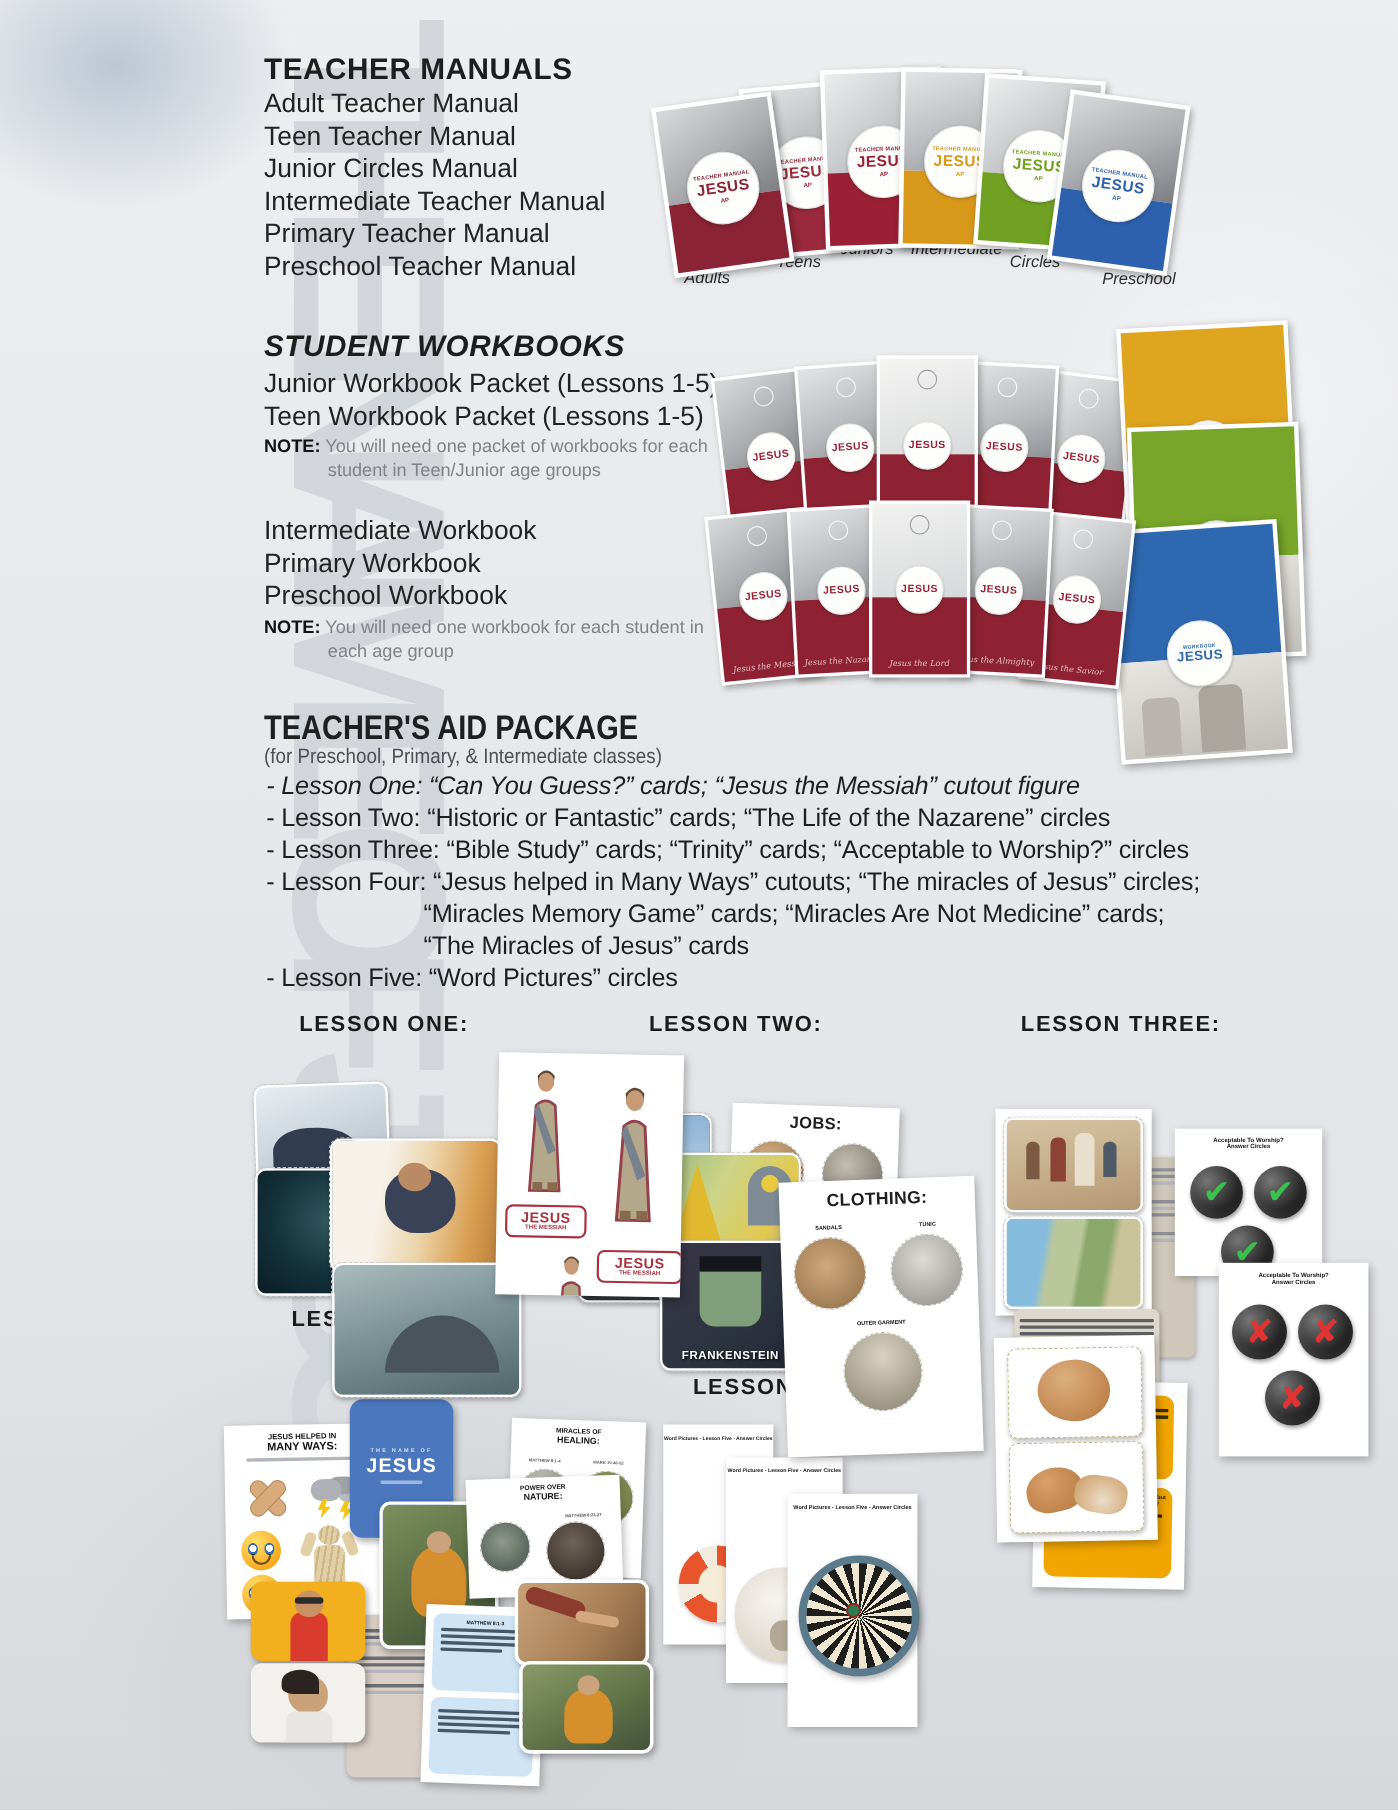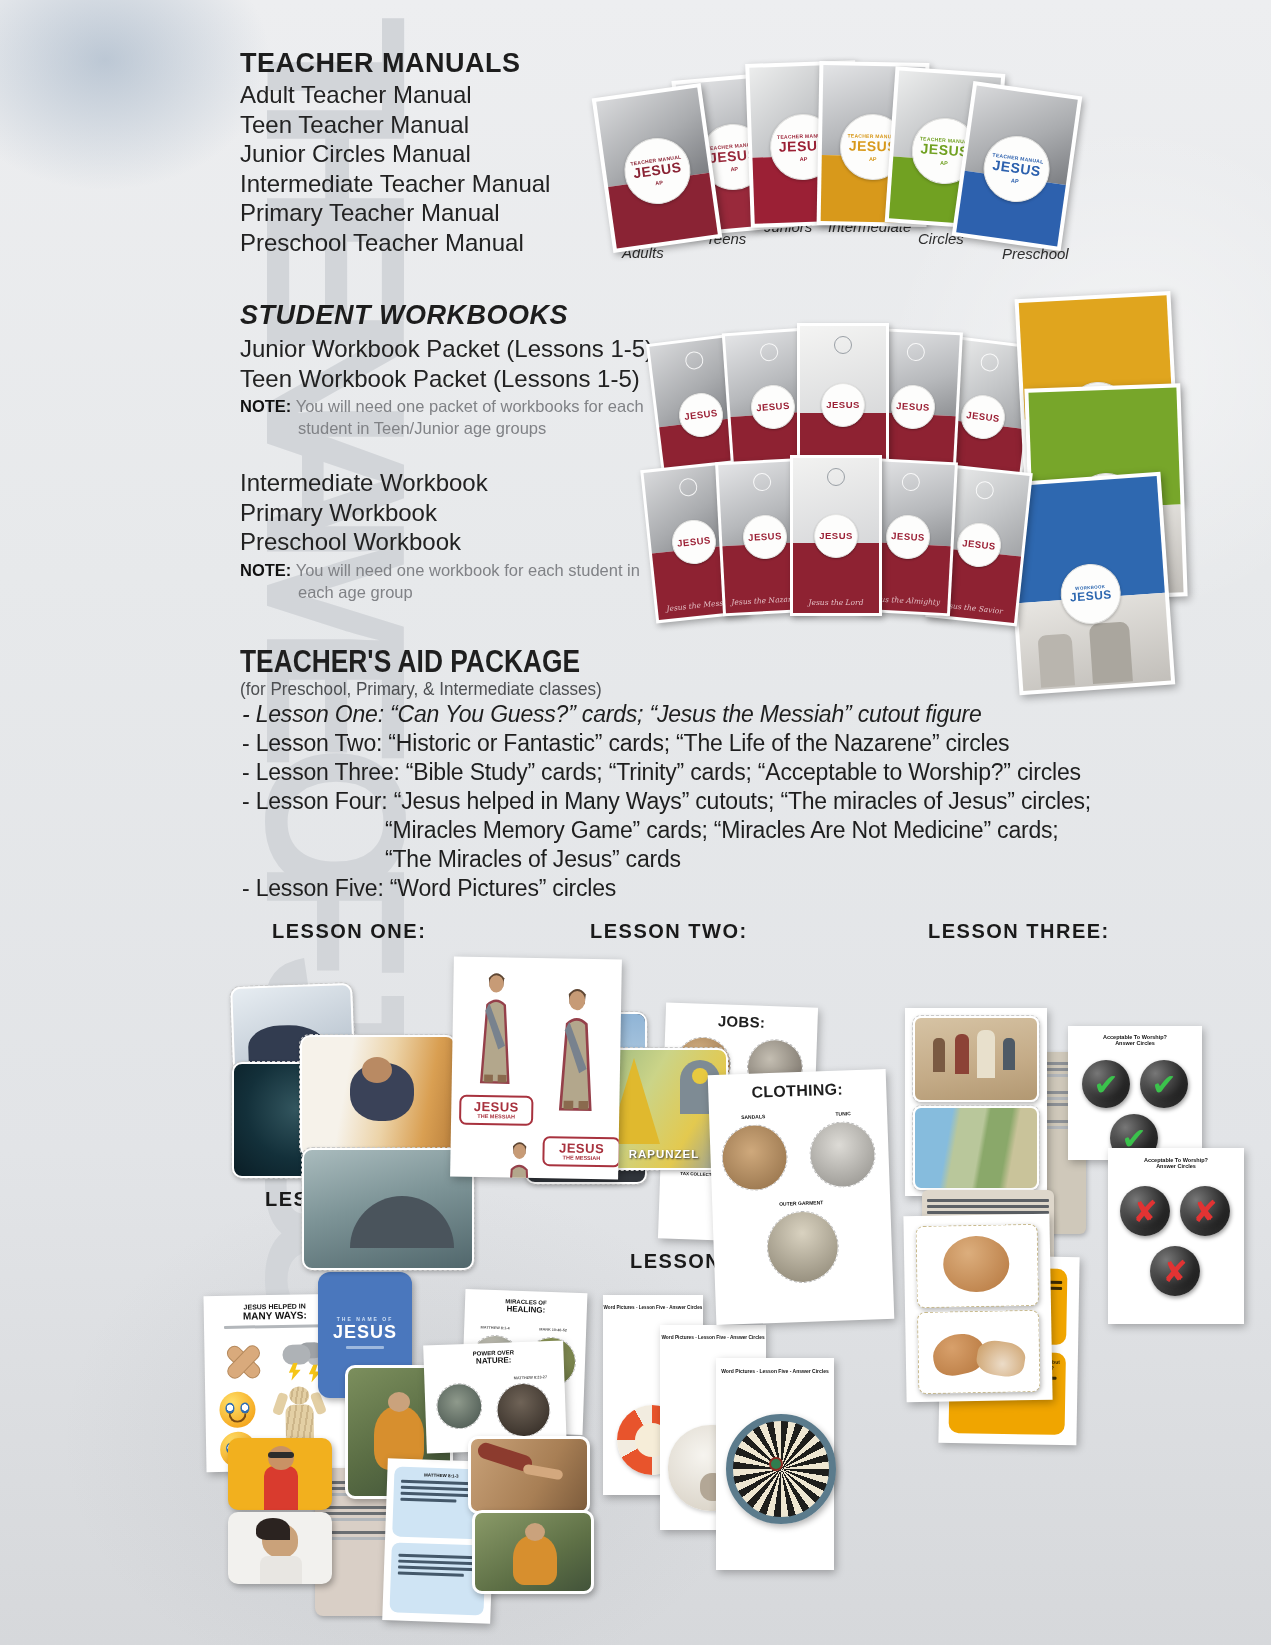--- a/index.html
+++ b/index.html
@@ -401,20 +401,25 @@
     <div class="abs" style="left:10px;top:88px;width:26px;height:60px;background:#6f7478;"></div>
     <div class="abs" style="left:30px;top:80px;width:52px;height:66px;background:#16181b;border-radius:45% 45% 30% 30%;"></div>
     <div class="abs tinyb" style="left:28px;top:148px;color:#fff;font-size:12px;letter-spacing:1px;white-space:nowrap;overflow:hidden;max-width:60px;">KING</div>
   </div>
   <div class="pcard" style="left:600px;top:1048px;width:124px;height:118px;z-index:3;background:linear-gradient(120deg,#9db87e 0%,#cbd488 35%,#e3c94f 70%,#8d9aa3 100%);">
     <div class="abs" style="left:6px;top:8px;width:0;height:0;border-left:26px solid transparent;border-right:26px solid transparent;border-bottom:86px solid #e0b92e;"></div>
     <div class="abs" style="left:78px;top:10px;width:40px;height:54px;background:#7e8b94;border-radius:20px 20px 0 0;"></div>
     <div class="abs" style="left:90px;top:18px;width:16px;height:16px;background:#e8c93f;border-radius:50%;"></div>
     <div class="abs tinyb" style="left:0;right:0;bottom:8px;color:#fff;font-size:11.5px;letter-spacing:1px;text-shadow:1px 1px 2px #333;">RAPUNZEL</div>
   </div>
+  <div class="pcard" style="left:600px;top:1128px;width:124px;height:114px;z-index:4;background:linear-gradient(140deg,#3a3547 0%,#2c3440 60%,#222833 100%);">
+    <div class="abs" style="left:34px;top:18px;width:56px;height:58px;background:#7f9f7a;border-radius:8px 8px 14px 14px;"></div>
+    <div class="abs" style="left:34px;top:12px;width:56px;height:14px;background:#14161a;"></div>
+    <div class="abs tinyb" style="left:0;right:0;bottom:6px;color:#fff;font-size:10.5px;letter-spacing:.5px;text-shadow:1px 1px 2px #000;">FRANKENSTEIN</div>
+  </div>
 
   <div class="sheet" style="left:662px;top:1005px;width:152px;height:236px;transform:rotate(2deg);z-index:1;">
     <div class="comic" style="font-size:15px;margin-top:8px;">JOBS:</div>
     <div class="circle-photo" style="left:12px;top:34px;width:54px;height:54px;background:radial-gradient(circle at 40% 35%,#d8b588,#8f6b43);"></div>
     <div class="circle-photo" style="left:84px;top:34px;width:54px;height:54px;background:radial-gradient(circle at 40% 35%,#c4beb2,#6e675e);"></div>
     <div class="tinyb" style="position:absolute;left:12px;top:92px;width:54px;font-size:4.5px;">FISHERMAN</div>
     <div class="circle-photo" style="left:12px;top:110px;width:54px;height:54px;background:radial-gradient(circle at 45% 35%,#4a3a2e,#211a14);"></div>
     <div class="tinyb" style="position:absolute;left:12px;top:168px;width:54px;font-size:4.5px;">TAX COLLECTOR</div>
   </div>
 

